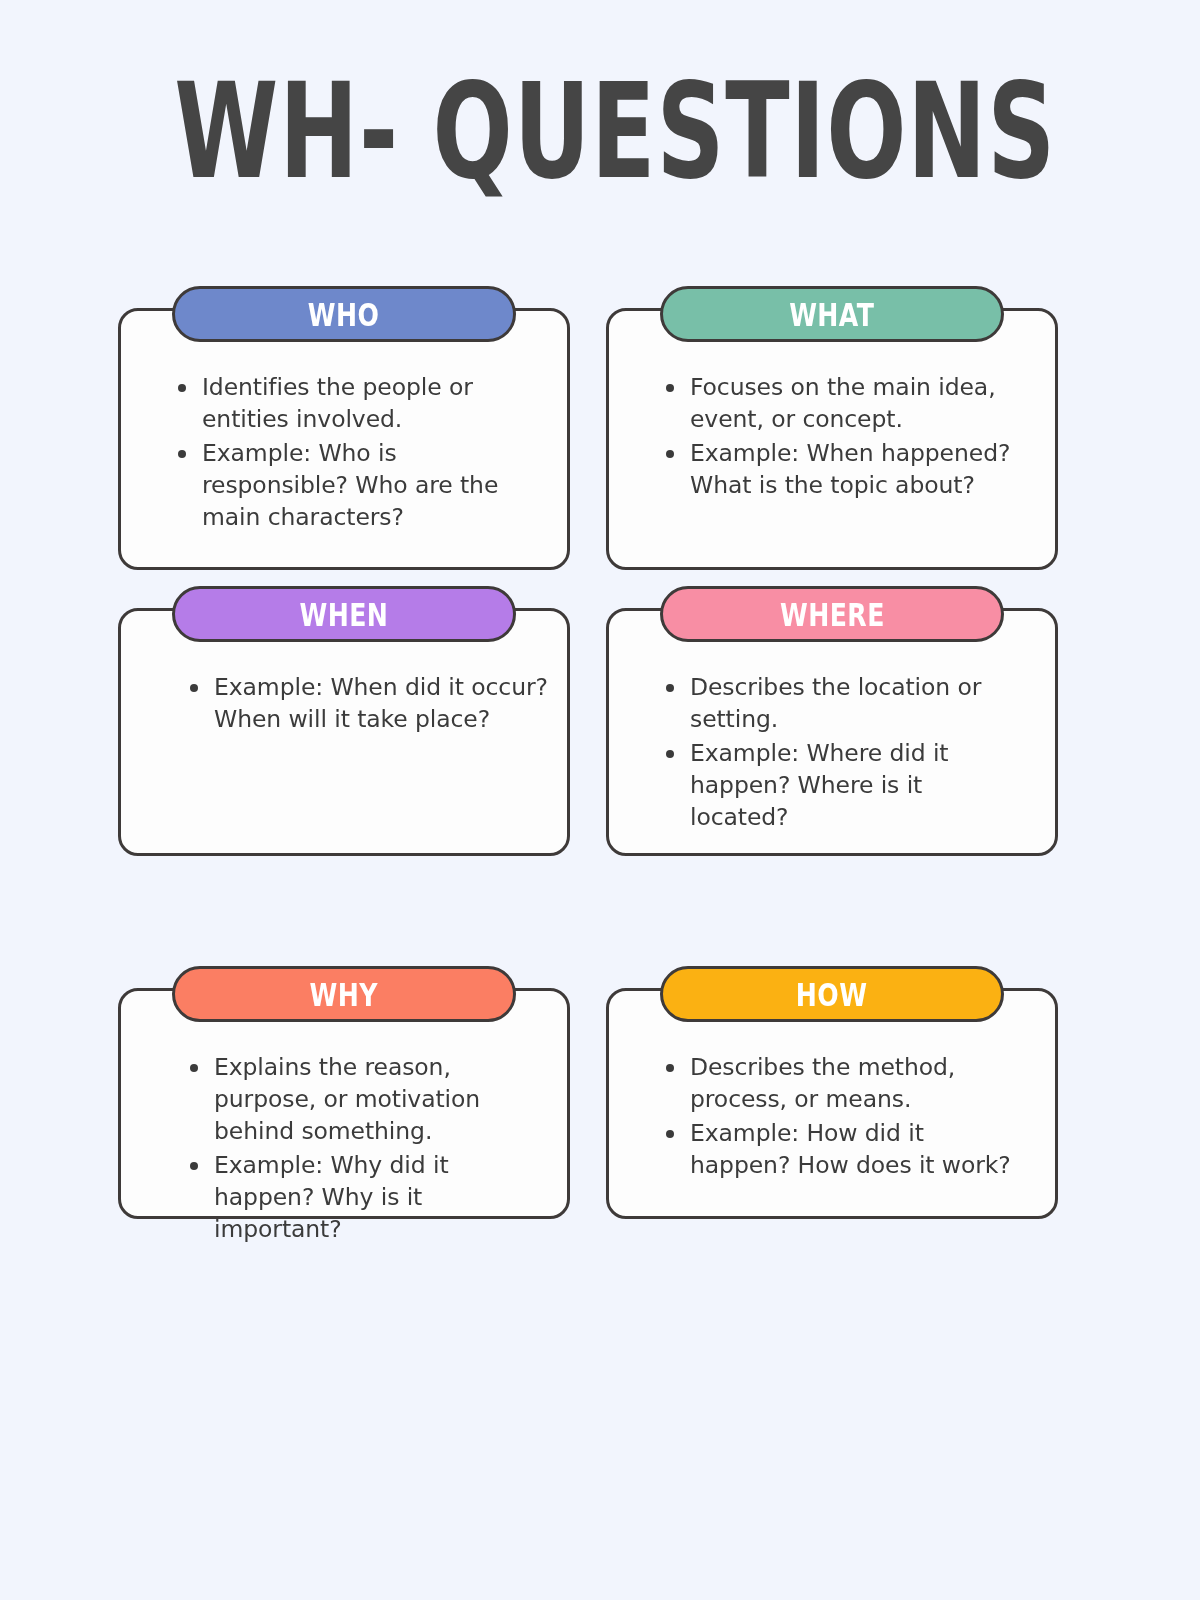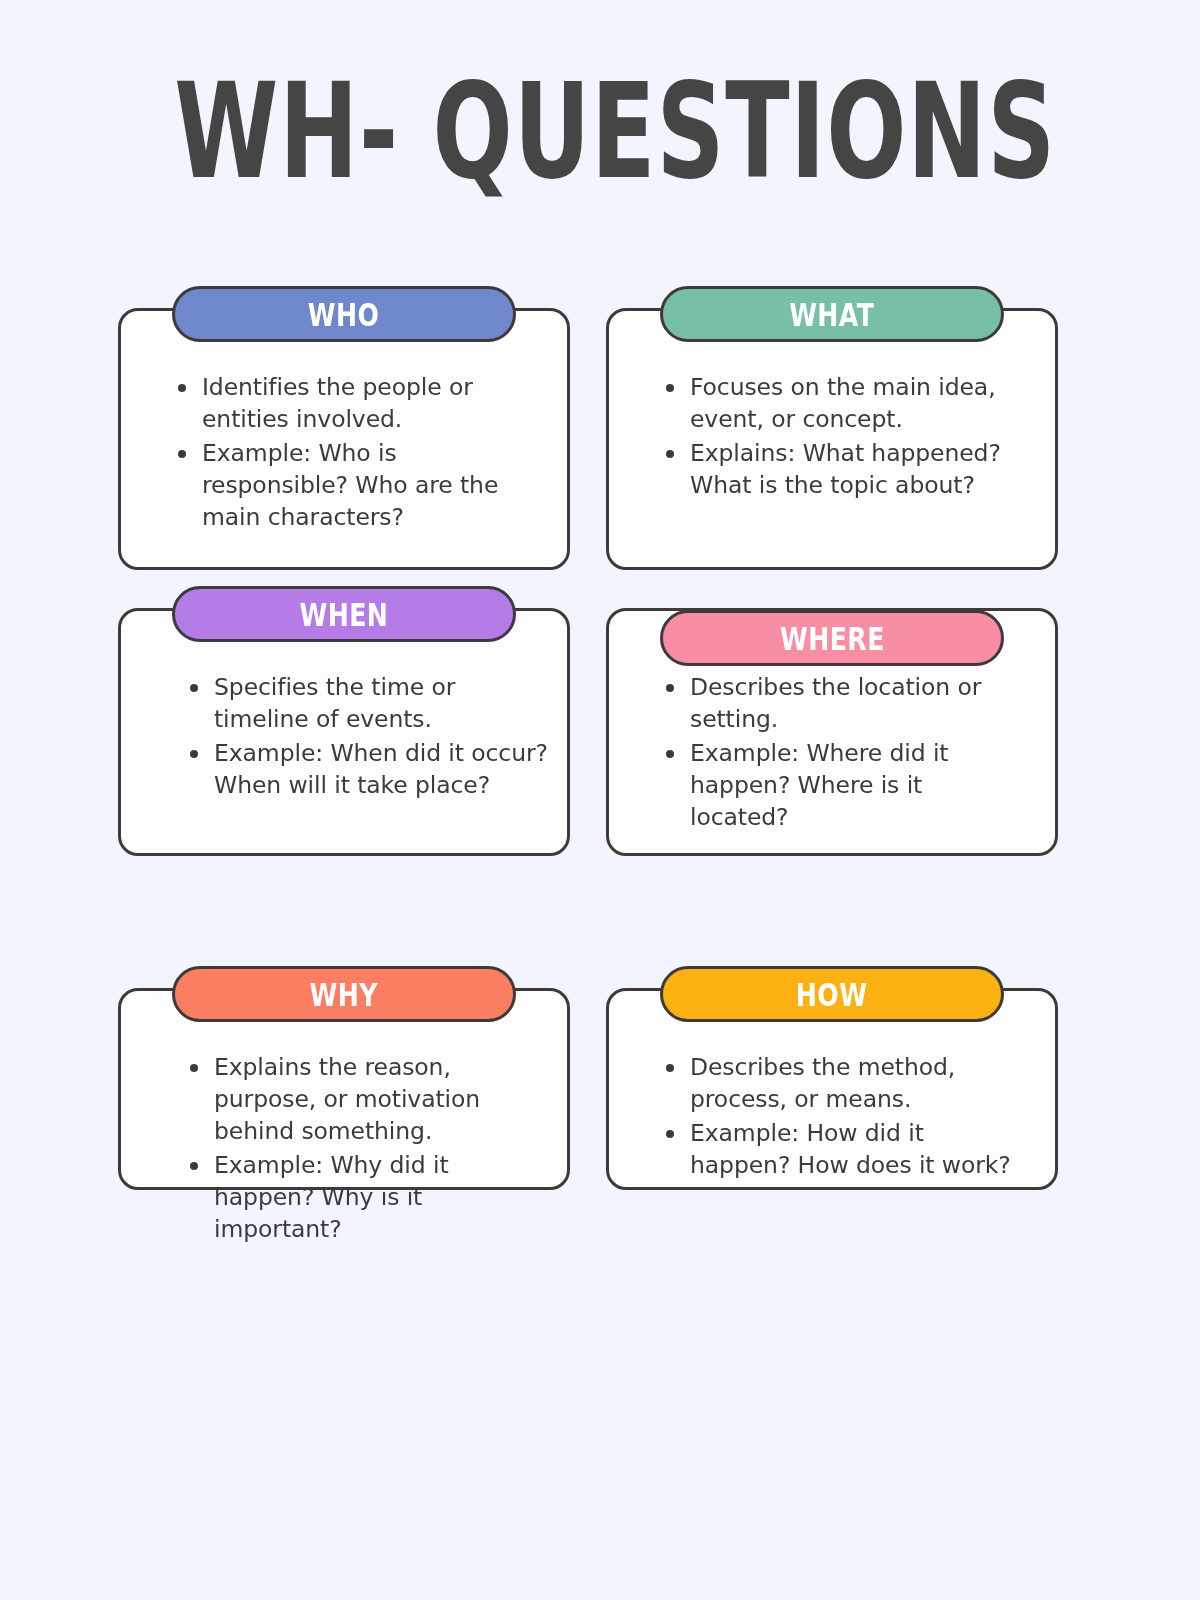--- a/index.html
+++ b/index.html
@@ -63,21 +63,21 @@
   .row.r2 { height: 380px; }
   .row.r3 { height: 300px; }
 
   .card-slot {
     position: relative;
     width: 452px;
   }
 
   .card-slot.h1 { height: 284px; }
   .card-slot.h2 { height: 270px; }
-  .card-slot.h3 { height: 224px; }
+  .card-slot.h3 { height: 253px; }
 
   
   .card-body {
     position: absolute;
     left: 0;
     right: 0;
     top: 22px;
     bottom: 0;
     background: #fdfdfd;
     border: 3px solid #3e3a39;
@@ -178,45 +178,44 @@
       </div>
 
       <div class="card-slot h1">
         <div class="card-body" style="background: rgb(253, 253, 253); border-color: rgb(62, 58, 57);"></div>
         <div class="card-pill" style="background: rgb(120, 191, 168); border-color: rgb(62, 58, 57);">
           <span class="pill-label">WHAT</span>
         </div>
         <div class="card-list">
           <ul>
             <li>Focuses on the main idea, event, or concept.</li>
-            <li>Explains: What happened? What is the topic about?</li>
+            <li>Example: When happened? What is the topic about?</li>
           </ul>
         </div>
       </div>
 
     </div>
 
     <div class="row r2">
 
       <div class="card-slot h2 indent">
         <div class="card-body" style="background: rgb(253, 253, 253); border-color: rgb(62, 58, 57);"></div>
         <div class="card-pill" style="background: rgb(181, 124, 232); border-color: rgb(62, 58, 57);">
           <span class="pill-label">WHEN</span>
         </div>
         <div class="card-list">
           <ul>
-            <li>Specifies the time or timeline of events.</li>
             <li>Example: When did it occur? When will it take place?</li>
           </ul>
         </div>
       </div>
 
       <div class="card-slot h2">
         <div class="card-body" style="background: rgb(253, 253, 253); border-color: rgb(62, 58, 57);"></div>
-        <div class="card-pill" style="background: rgb(248, 142, 164); border-color: rgb(62, 58, 57); margin-top: 24px;">
+        <div class="card-pill" style="background: rgb(248, 142, 164); border-color: rgb(62, 58, 57);">
           <span class="pill-label">WHERE</span>
         </div>
         <div class="card-list">
           <ul>
             <li>Describes the location or setting.</li>
             <li>Example: Where did it happen? Where is it located?</li>
           </ul>
         </div>
       </div>
 

